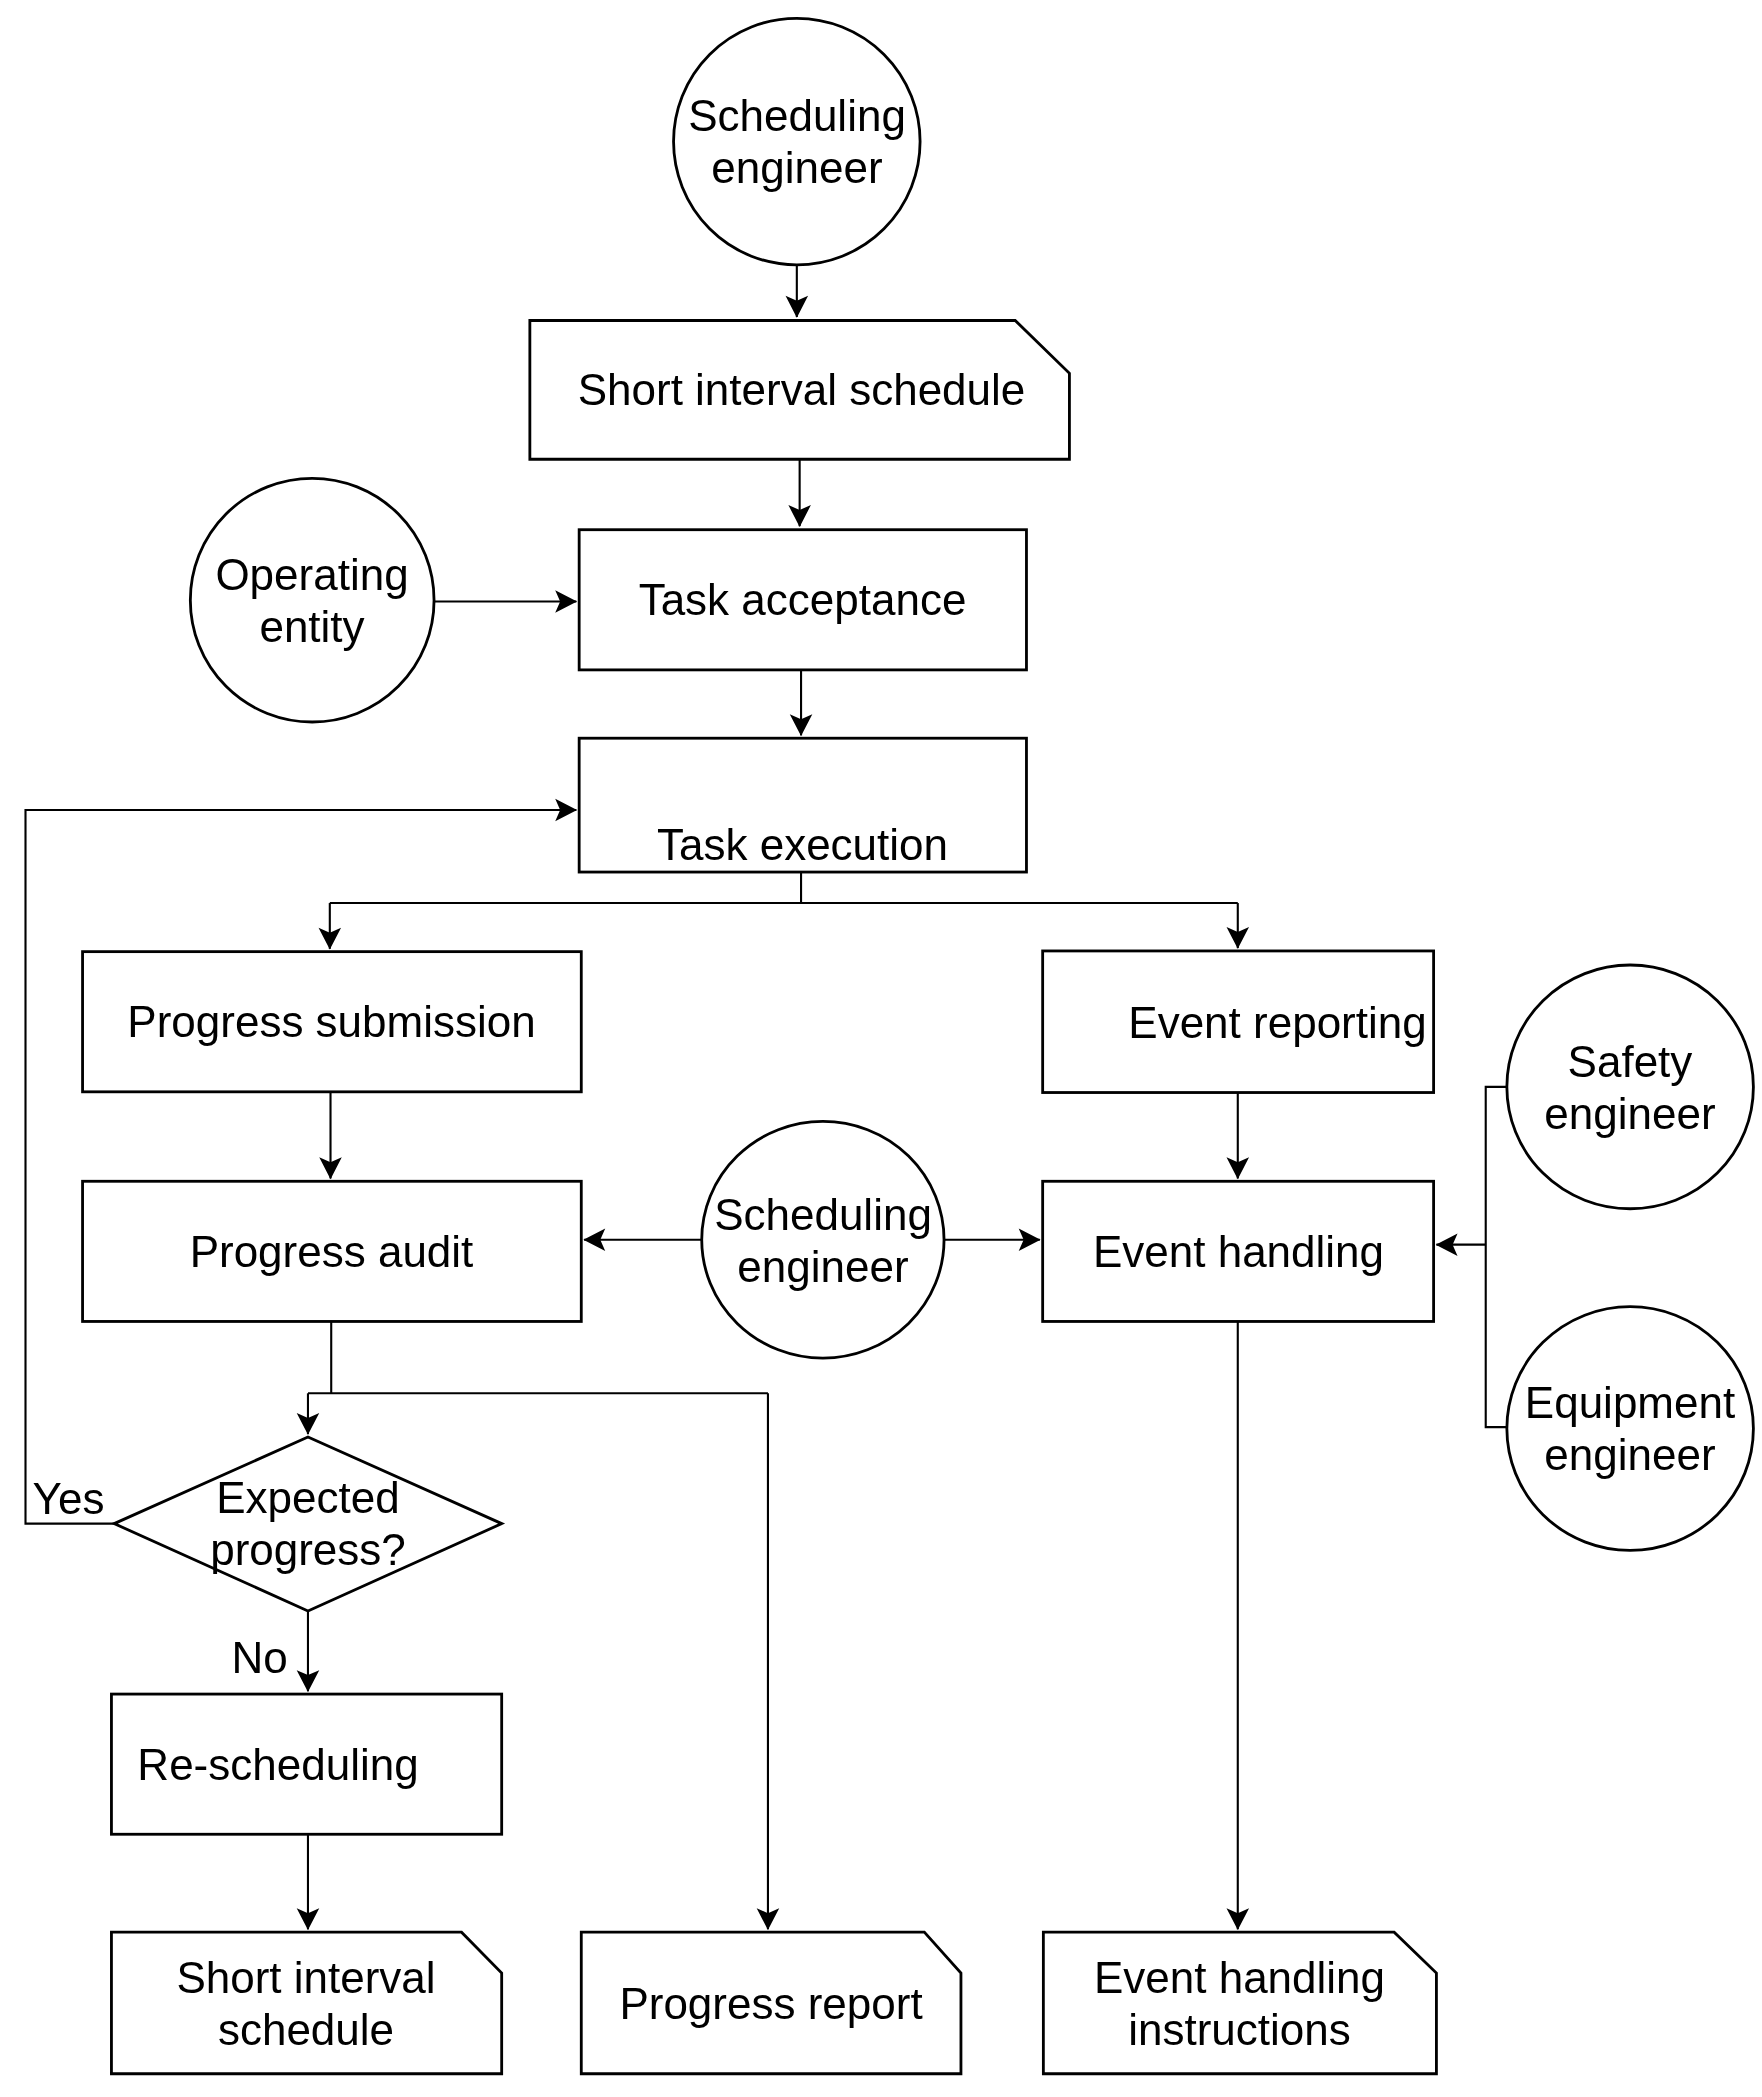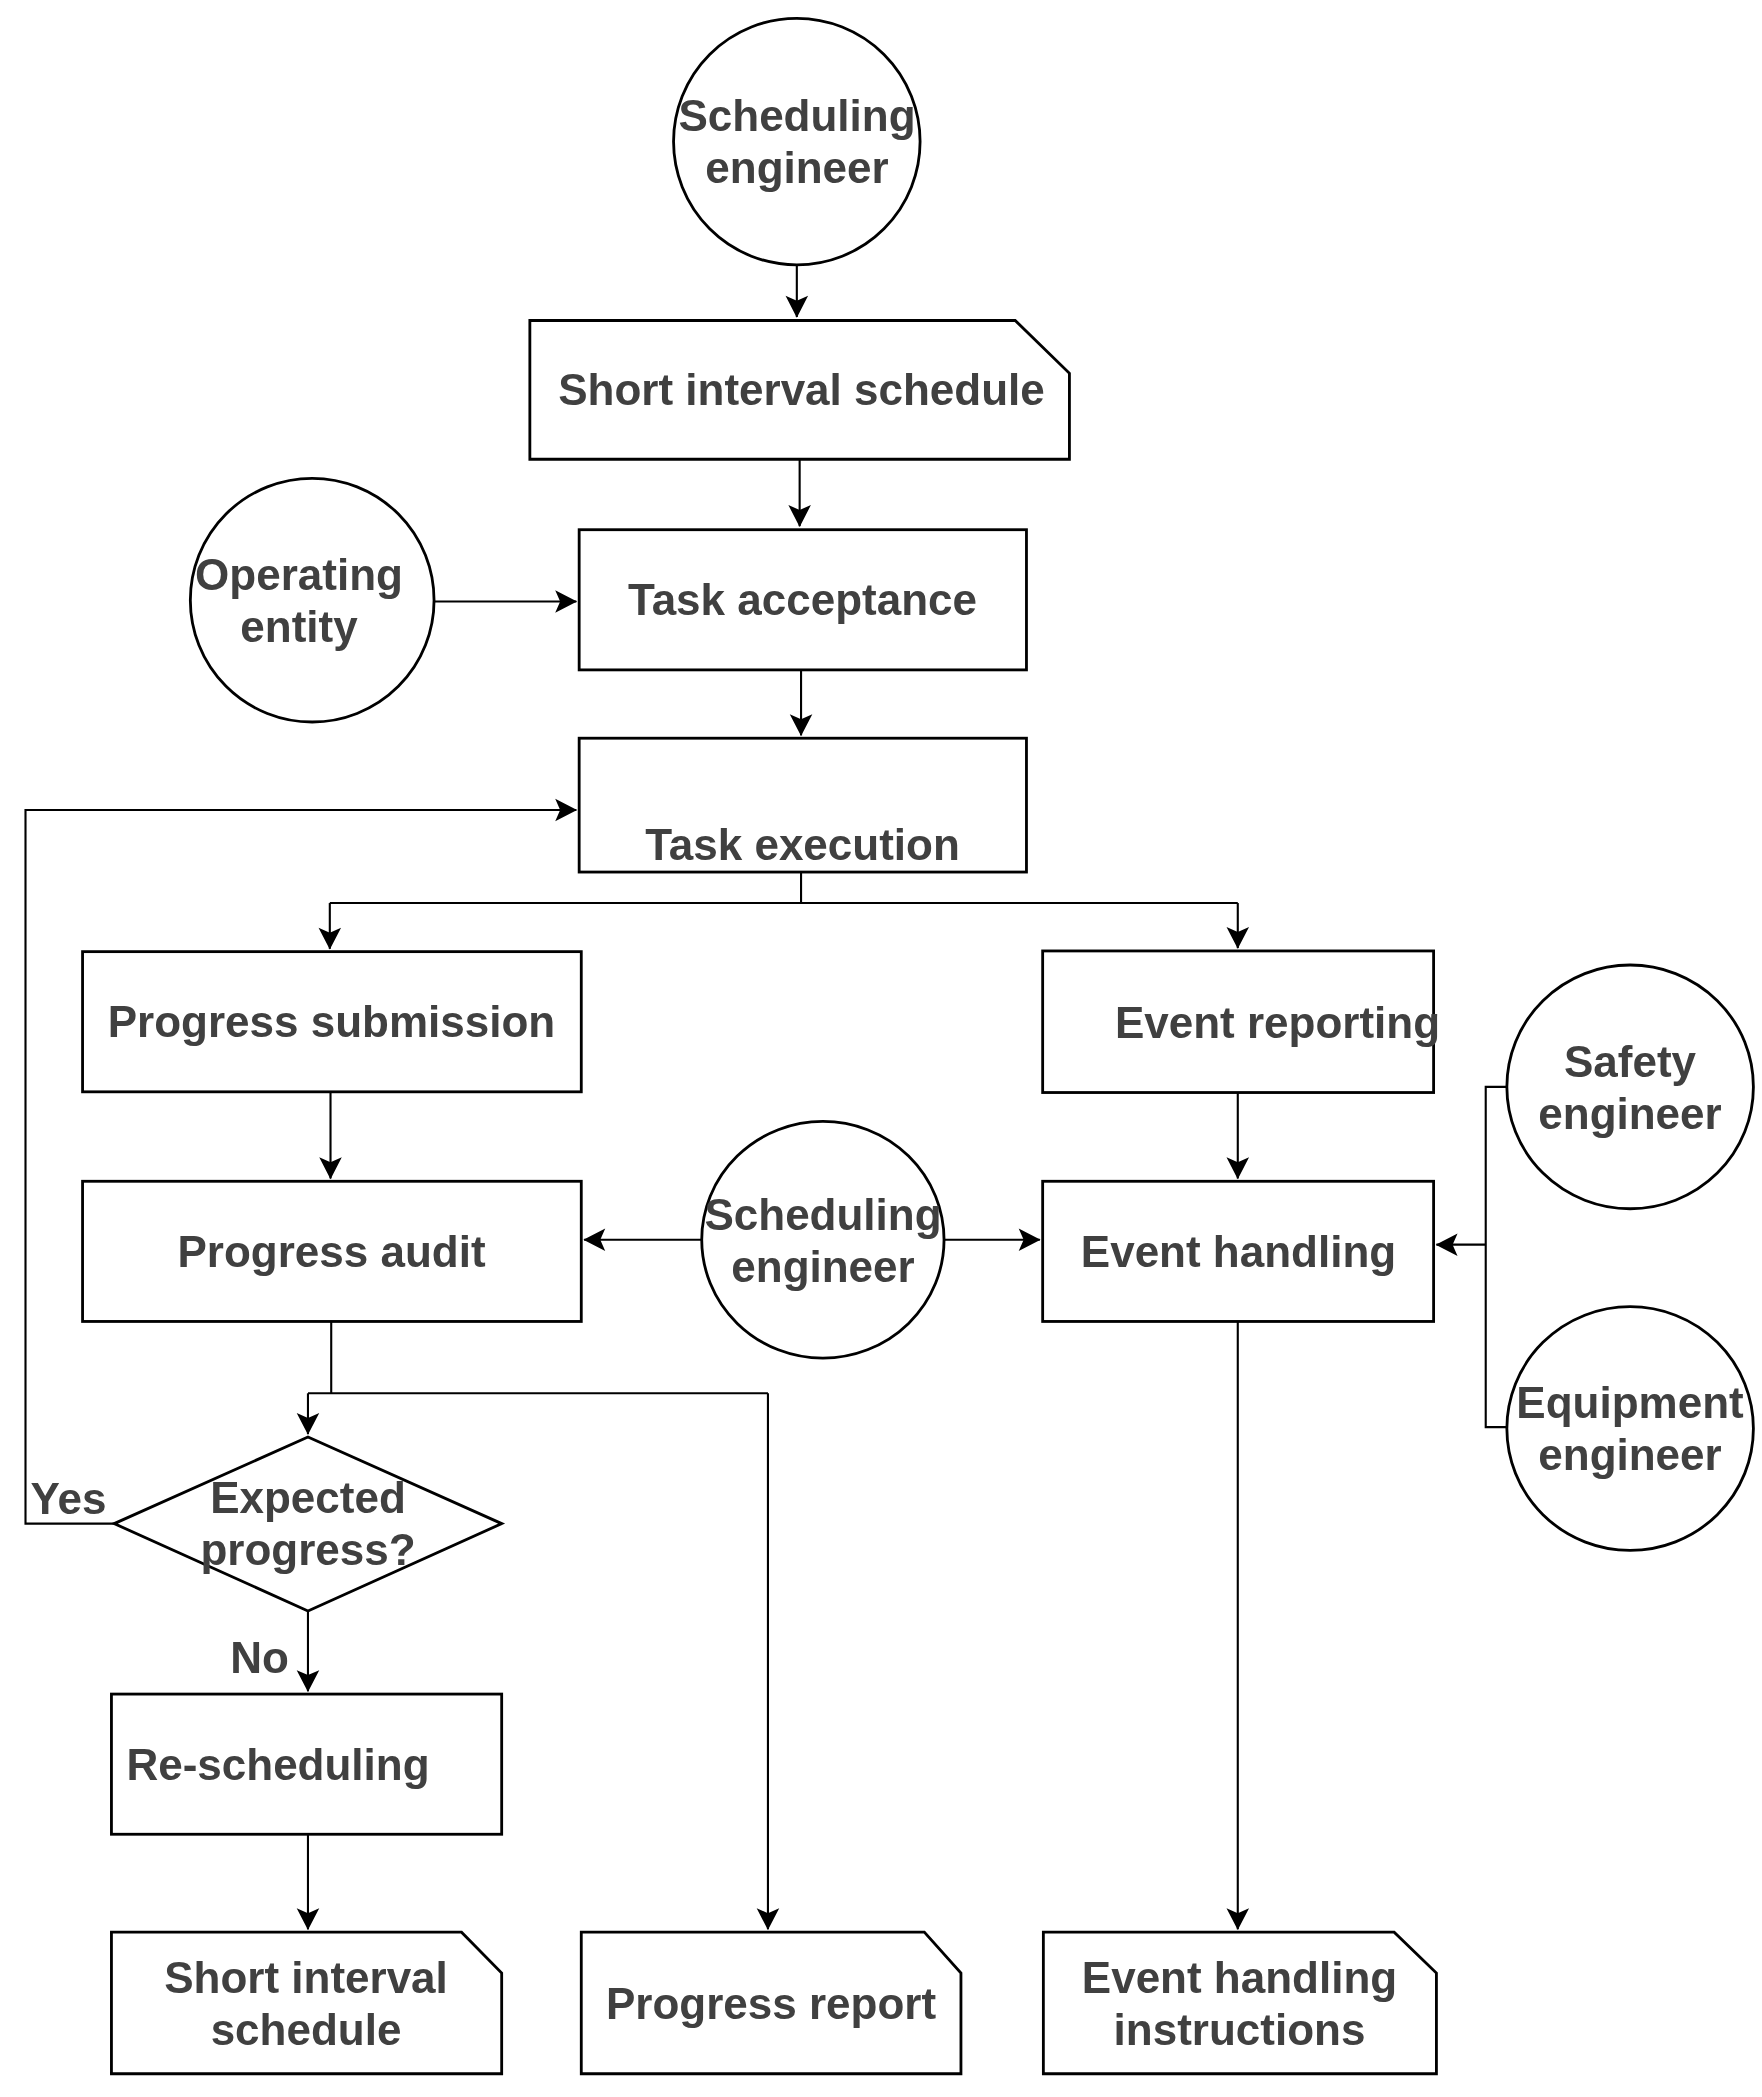--- a/index.html
+++ b/index.html
@@ -14,24 +14,23 @@
   }
   .canvas svg { position: absolute; left: 0; top: 0; }
   .lbl {
     position: absolute;
     display: flex;
     align-items: center;
     justify-content: center;
     text-align: center;
     font-size: 44px;
     line-height: 1.16;
-    color: #404040;
+    color: #000000;
     white-space: pre-line;
     pointer-events: none;
-    font-weight: bold;
   }
   .lbl.small { justify-content: center; }
 </style>
 </head>
 <body>
 
 <div class="canvas">
 
   <svg width="1762" height="2097" viewBox="0 0 2501 2977">
     <defs>
@@ -93,21 +92,21 @@
     </g>
   </svg>
 
   <div class="lbl" style="left:656px;top:71px;width:282px;height:141px;">Scheduling
 engineer</div>
 
   <div class="lbl" style="left:523px;top:322px;width:557px;height:136px;">Short interval schedule</div>
 
   <div class="lbl" style="left:579px;top:531px;width:447px;height:137px;border-radius:15px;">Task acceptance</div>
 
-  <div class="lbl" style="left:158px;top:530px;width:282px;height:141px;">Operating
+  <div class="lbl" style="left:171px;top:530px;width:282px;height:141px;">Operating
 entity</div>
 
   <div class="lbl" style="left:579px;top:740px;width:447px;height:131px;margin-top:39px;">Task execution</div>
 
   <div class="lbl" style="left:82px;top:953px;width:499px;height:137px;">Progress submission</div>
 
   <div class="lbl" style="left:1043px;top:953px;width:391px;height:139px;padding-left:39px;">Event reporting</div>
 
   <div class="lbl" style="left:82px;top:1183px;width:499px;height:137px;">Progress audit</div>
 

